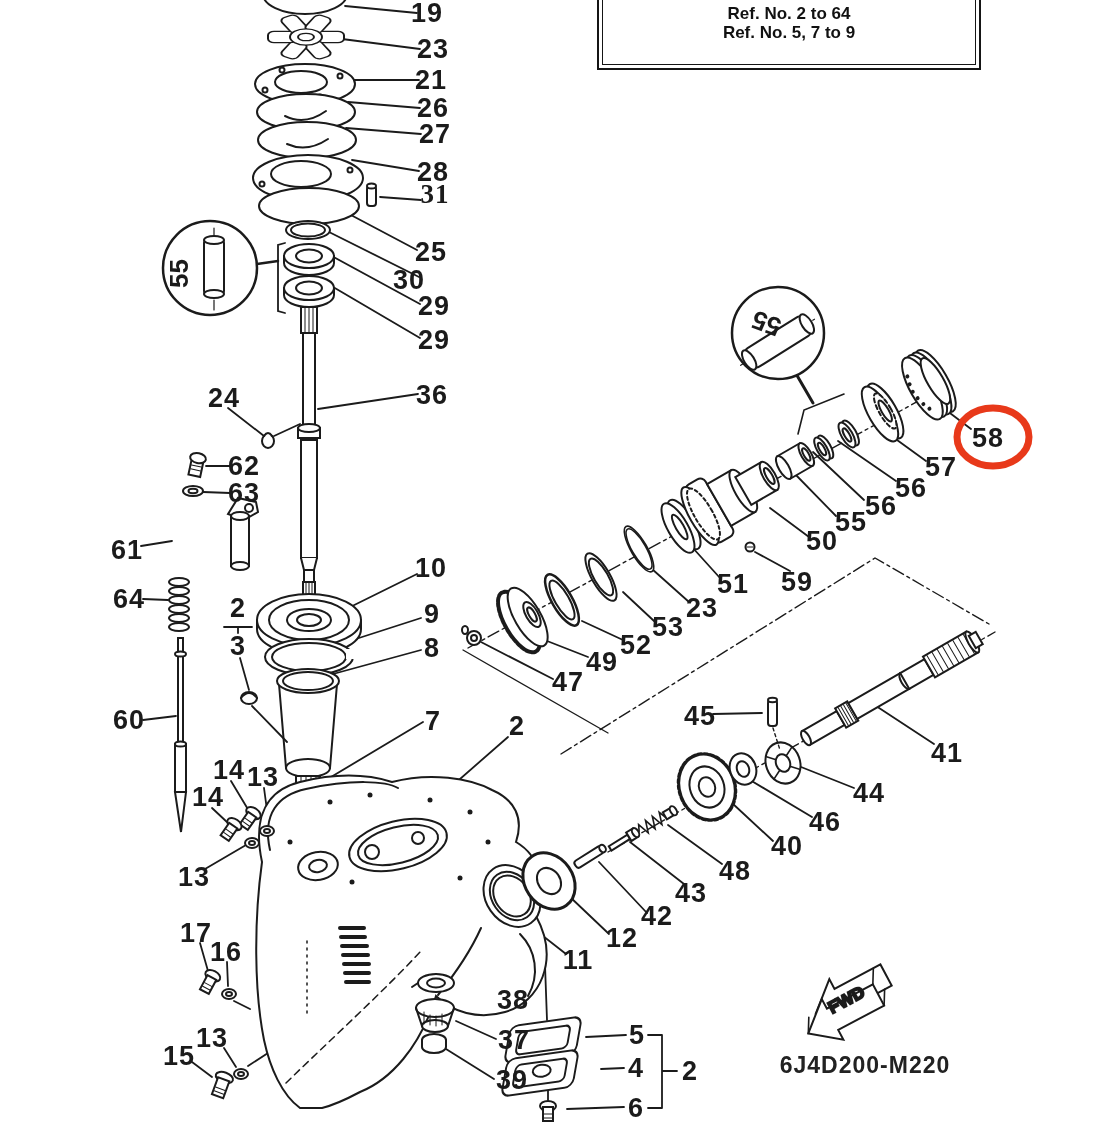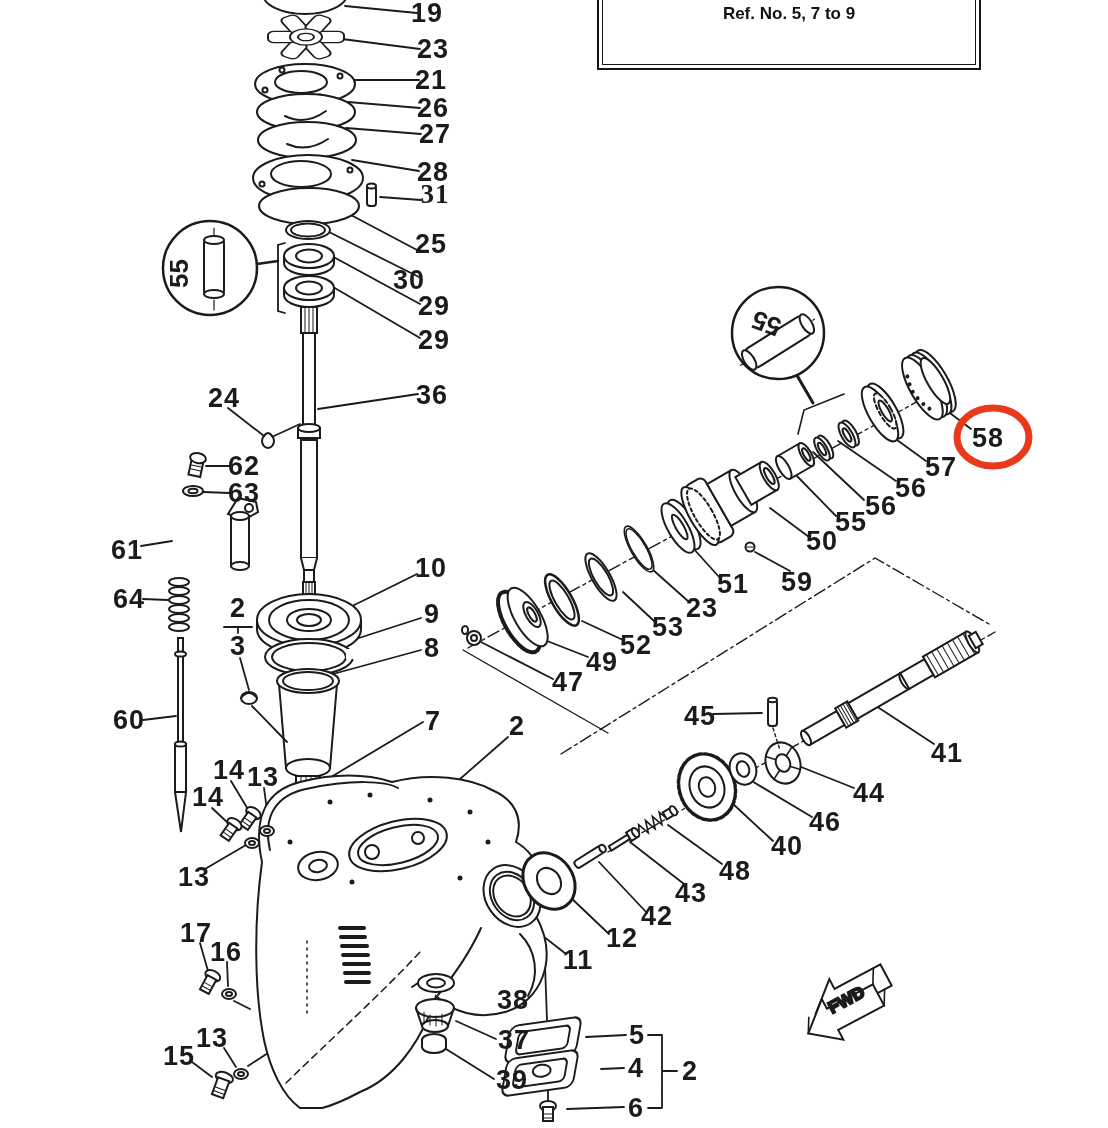--- a/index.html
+++ b/index.html
@@ -441,21 +441,21 @@
   </svg>
 
   <div id="labels">
       <span class="ref" style="left: 427px; top: 13px;">19</span>
       <span class="ref" style="left: 433px; top: 49px;">23</span>
       <span class="ref" style="left: 431px; top: 80px;">21</span>
       <span class="ref" style="left: 433px; top: 108px;">26</span>
       <span class="ref" style="left: 435px; top: 134px;">27</span>
       <span class="ref" style="left: 433px; top: 172px;">28</span>
       <span class="ref" style="left: 435px; top: 194px; font-family: Liberation Serif, serif;">31</span>
-      <span class="ref" style="left: 431px; top: 244px;">25</span>
+      <span class="ref" style="left: 431px; top: 252px;">25</span>
       <span class="ref" style="left: 409px; top: 280px;">30</span>
       <span class="ref" style="left: 434px; top: 306px;">29</span>
       <span class="ref" style="left: 434px; top: 340px;">29</span>
       <span class="ref" style="left: 432px; top: 395px;">36</span>
       <span class="ref" style="left: 224px; top: 398px;">24</span>
       <span class="ref" style="left: 244px; top: 466px;">62</span>
       <span class="ref" style="left: 244px; top: 493px;">63</span>
       <span class="ref" style="left: 127px; top: 550px;">61</span>
       <span class="ref" style="left: 129px; top: 599px;">64</span>
       <span class="ref" style="left: 238px; top: 608px;">2</span>
@@ -501,17 +501,19 @@
       <span class="ref" style="left: 797px; top: 582px;">59</span>
       <span class="ref" style="left: 851px; top: 522px;">55</span>
       <span class="ref" style="left: 881px; top: 506px;">56</span>
       <span class="ref" style="left: 911px; top: 488px;">56</span>
       <span class="ref" style="left: 941px; top: 467px;">57</span>
       <span class="ref" style="left: 988px; top: 438px;">58</span>
     </div>
 
   <div class="titlebox">
     <div class="titlebox-inner">
+      <div>Ref. No. 2 to 64</div>
       <div>Ref. No. 5, 7 to 9</div>
     </div>
   </div>
 
+  <div class="diagram-code">6J4D200-M220</div>
 </div>
 
 </body></html>

